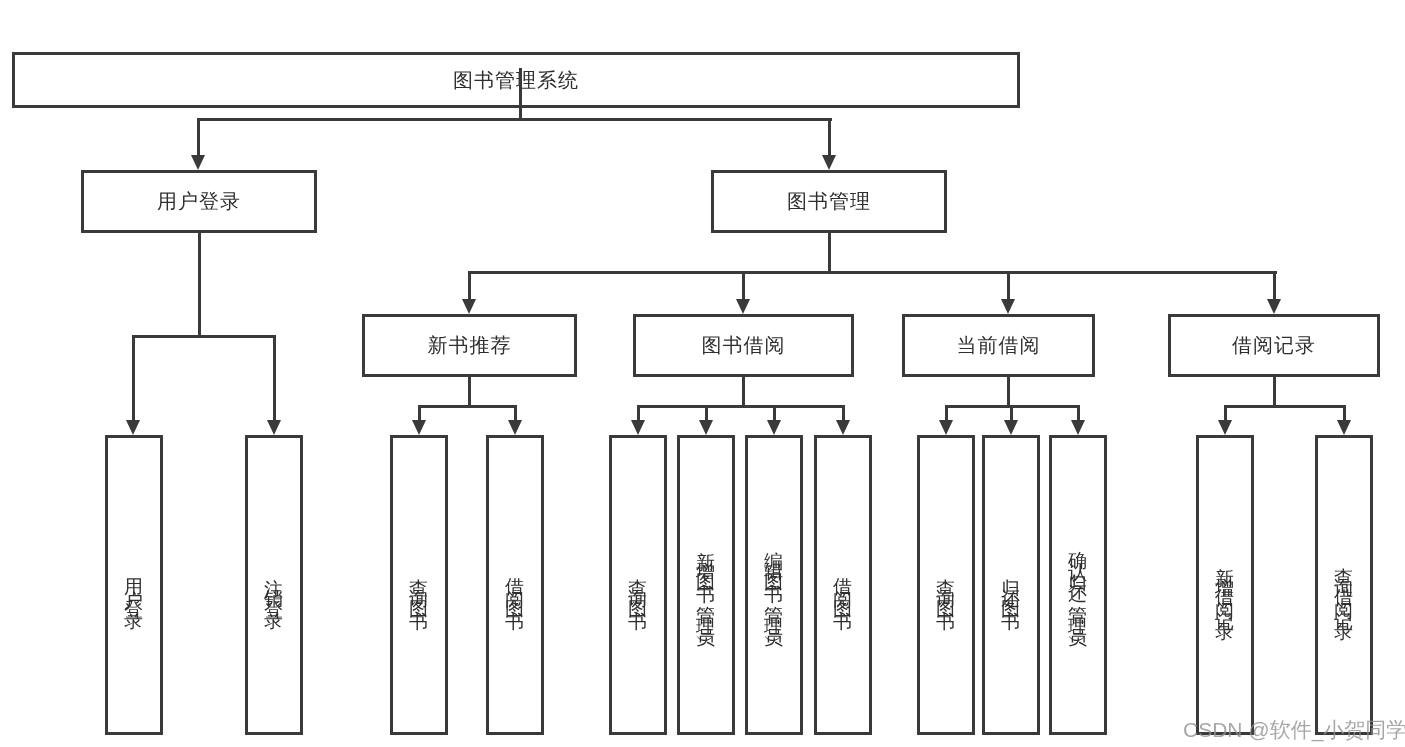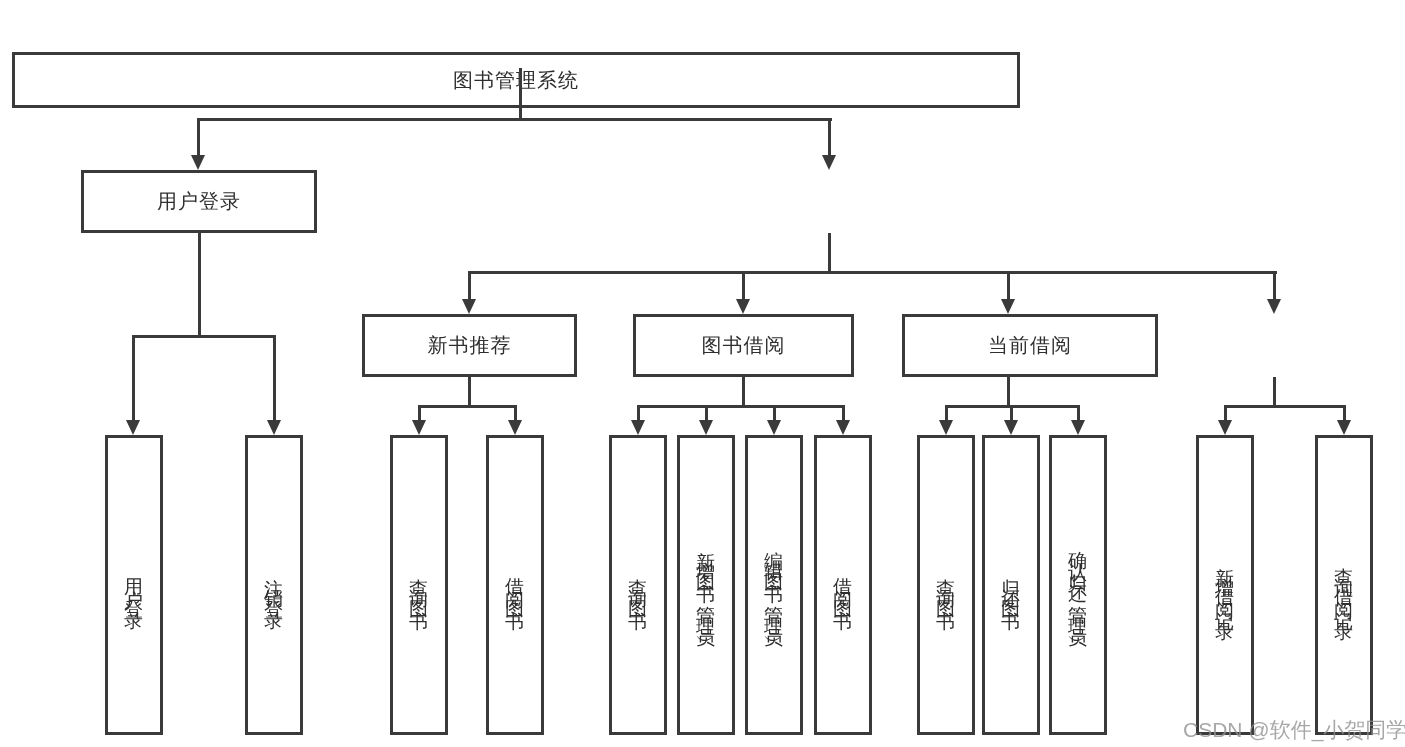--- a/index.html
+++ b/index.html
@@ -76,20 +76,23 @@
 
   <div class="vline" style="left:519px; top:68px; height:53px;"></div>
   <div class="hline" style="left:197px; top:118px; width:635px;"></div>
   <div class="vline" style="left:197px; top:118px; height:38px;"></div>
   <div class="arrow" style="left:191px; top:155px;"></div>
   <div class="vline" style="left:828px; top:118px; height:38px;"></div>
   <div class="arrow" style="left:822px; top:155px;"></div>
 
   <div class="box" style="left:81px; top:170px; width:236px; height:63px;">
     <span class="hlabel">用户登录</span>
+  </div>
+  <div class="box" style="left:711px; top:170px; width:236px; height:63px;">
+    <span class="hlabel">图书管理</span>
   </div>
 
   <div class="vline" style="left:198px; top:233px; height:104px;"></div>
   <div class="hline" style="left:132px; top:335px; width:144px;"></div>
   <div class="vline" style="left:132px; top:335px; height:86px;"></div>
   <div class="arrow" style="left:126px; top:420px;"></div>
   <div class="vline" style="left:273px; top:335px; height:86px;"></div>
   <div class="arrow" style="left:267px; top:420px;"></div>
 
   <div class="vline" style="left:828px; top:233px; height:41px;"></div>
@@ -102,22 +105,25 @@
   <div class="arrow" style="left:1001px; top:299px;"></div>
   <div class="vline" style="left:1273px; top:271px; height:30px;"></div>
   <div class="arrow" style="left:1267px; top:299px;"></div>
 
   <div class="box" style="left:362px; top:314px; width:215px; height:63px;">
     <span class="hlabel">新书推荐</span>
   </div>
   <div class="box" style="left:633px; top:314px; width:221px; height:63px;justify-content:center;">
     <span class="hlabel">图书借阅</span>
   </div>
-  <div class="box" style="left:902px; top:314px; width:256px; height:63px;">
+  <div class="box" style="left:902px; top:314px; width:193px; height:63px;">
     <span class="hlabel">当前借阅</span>
+  </div>
+  <div class="box" style="left:1168px; top:314px; width:212px; height:63px;">
+    <span class="hlabel">借阅记录</span>
   </div>
 
   <div class="vline" style="left:468px; top:377px; height:30px;"></div>
   <div class="hline" style="left:418px; top:405px; width:99px;"></div>
   <div class="vline" style="left:418px; top:405px; height:17px;"></div>
   <div class="arrow" style="left:412px; top:420px;"></div>
   <div class="vline" style="left:514px; top:405px; height:17px;"></div>
   <div class="arrow" style="left:508px; top:420px;"></div>
 
   <div class="vline" style="left:742px; top:377px; height:30px;"></div>

